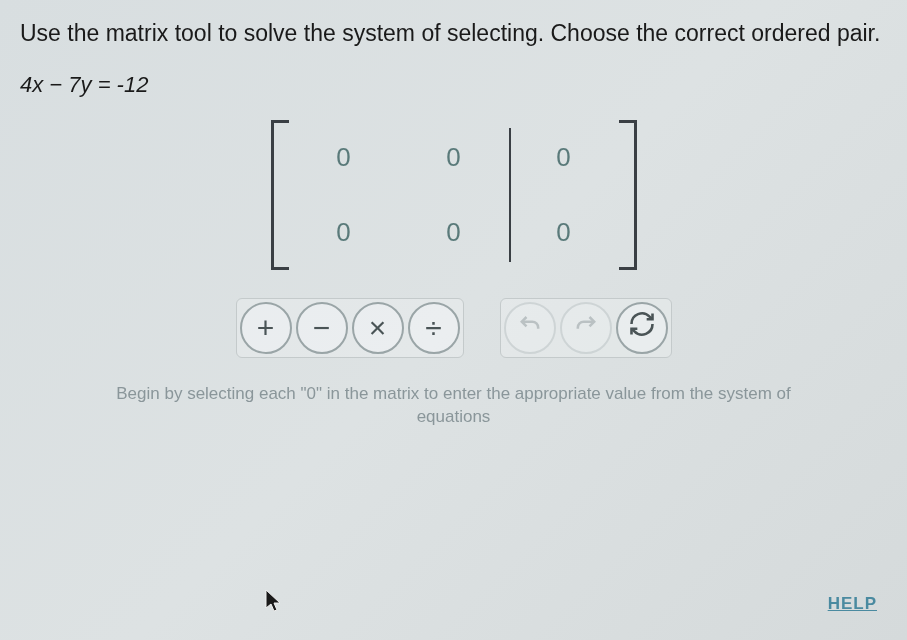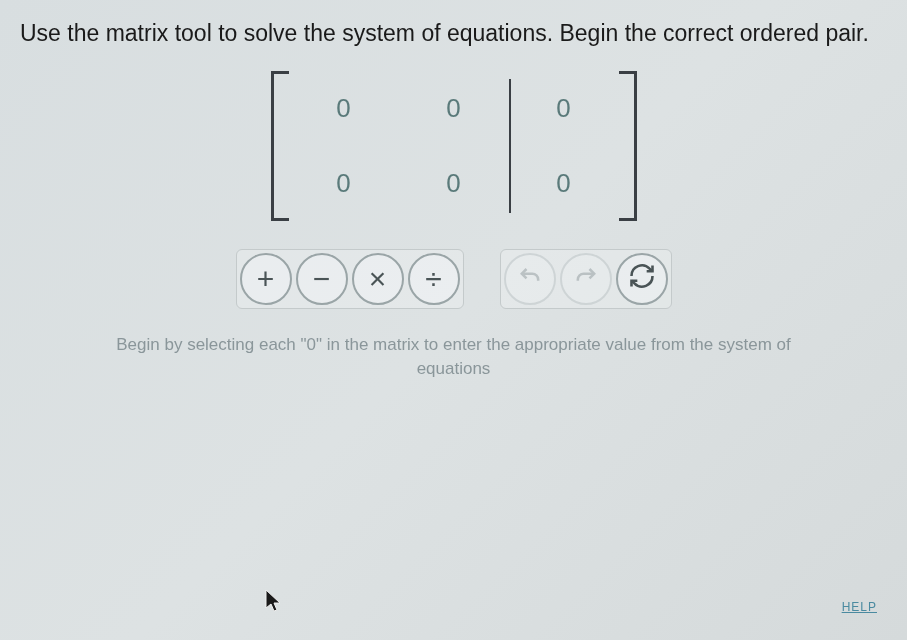--- a/index.html
+++ b/index.html
@@ -105,38 +105,40 @@
       color: #8a969a;
       font-size: 17px;
       line-height: 1.4;
       padding: 0 60px;
     }
     .help-link {
       position: absolute;
       right: 30px;
       bottom: 26px;
       color: #4a8aa0;
-      font-size: 12px;
+      font-size: 17px;
       text-decoration: underline;
       letter-spacing: 1px;
       cursor: pointer;
+      font-weight: bold;
     }
     .cursor {
       position: absolute;
       left: 264px;
       bottom: 22px;
     }
     .cursor svg { width: 20px; height: 26px; }
   </style>
 </head>
 <body>
 
-<div class="instructions">Use the matrix tool to solve the system of equations. Begin the correct ordered pair.</div>
+<div class="instructions">Use the matrix tool to solve the system of selecting. Choose the correct ordered pair.</div>
 
 <div class="equations">
+  <div>4x − 7y = -12</div>
 </div>
 
 <div class="matrix-area">
   <div class="matrix">
     <div class="bracket-left"></div>
     <div class="matrix-grid">
       <div class="matrix-cell">0</div>
       <div class="matrix-cell">0</div>
       <div class="matrix-cell">0</div>
       <div class="matrix-cell">0</div>

